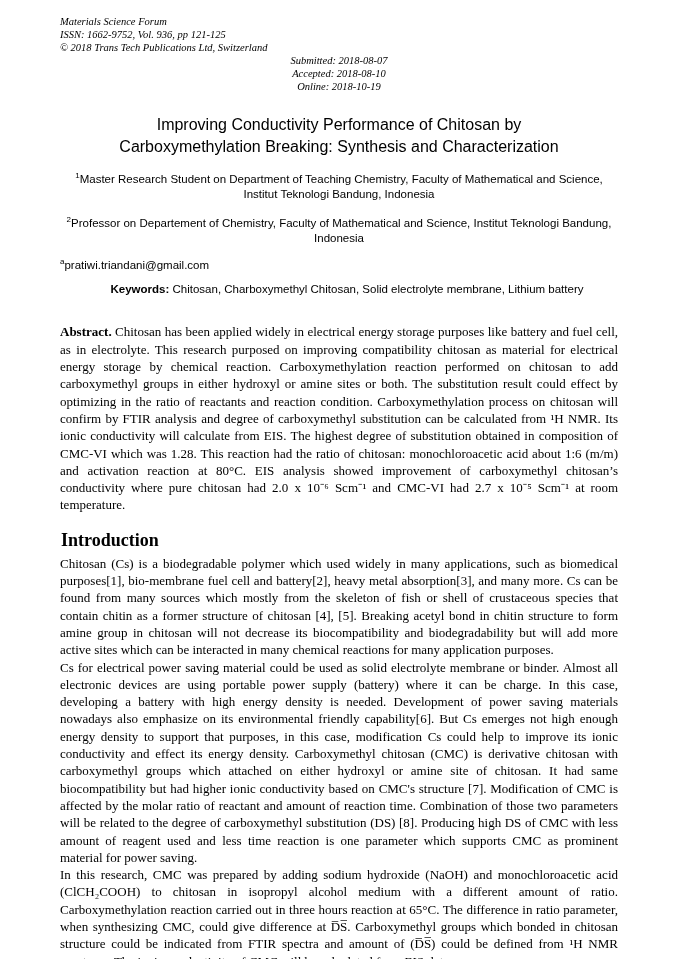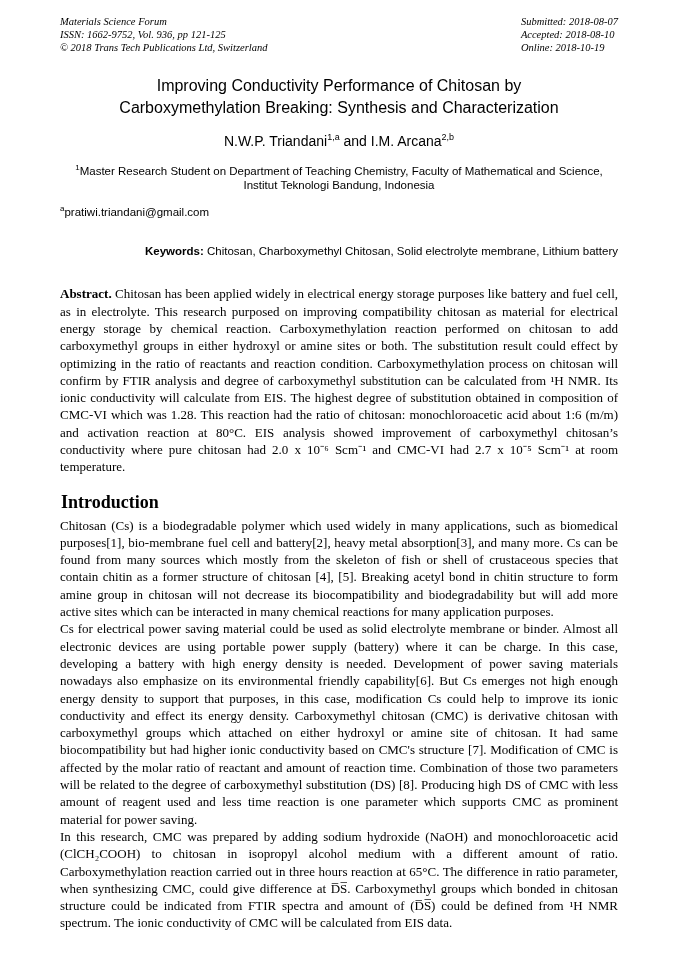--- a/index.html
+++ b/index.html
@@ -15,22 +15,23 @@
     font-family: "Liberation Serif", serif;
     overflow: hidden;
   }
   .page-header {
     display: flex;
     justify-content: space-between;
     font-style: italic;
     font-size: 10.5px;
     line-height: 13px;
     font-family: "Liberation Serif", serif;
+    flex-direction: column;
   }
-  .header-right { text-align: left; }
+  .header-right { text-align: center; }
   .paper-title {
     margin: 21px 0 0 0;
     text-align: center;
     font-family: "Liberation Sans", sans-serif;
     font-weight: normal;
     font-size: 16px;
     line-height: 22px;
   }
   .authors-line {
     margin-top: 9px;
@@ -48,25 +49,25 @@
     line-height: 15px;
   }
   .affiliation sup, .email-line sup { font-size: 8px; }
   .email-line {
     margin-top: 11px;
     text-align: left;
     font-family: "Liberation Sans", sans-serif;
     font-size: 11.5px;
   }
   .keywords-line {
-    margin-top: 26px;
+    margin-top: 12px;
     font-family: "Liberation Sans", sans-serif;
     font-size: 11.5px;
     line-height: 15px;
-    text-align: right;
+    text-align: center;
     padding-left: 16px;
   }
   .abstract-para {
     margin: 26px 0 0 0;
     font-size: 13px;
     line-height: 17.3px;
     text-align: justify;
   }
   .section-heading {
     margin: 16px 0 4px 1px;
@@ -97,28 +98,28 @@
       <div>Accepted: 2018-08-10</div>
       <div>Online: 2018-10-19</div>
     </div>
   </header>
 
   <h1 class="paper-title">
     <span>Improving Conductivity Performance of Chitosan by</span><br>
     <span>Carboxymethylation Breaking: Synthesis and Characterization</span>
   </h1>
 
-  <div class="authors-line">
-    <span>N.W.P. Triandani</span><sup>1,a</sup><span> and </span><span>I.M. Arcana</span><sup>2,b</sup>
-  </div>
 
   <div class="affiliation">
     <sup>1</sup><span>Master Research Student on Department of Teaching Chemistry, Faculty of Mathematical and Science, Institut Teknologi Bandung, Indonesia</span>
   </div>
 
+  <div class="affiliation">
+    <sup>2</sup><span>Professor on Departement of Chemistry, Faculty of Mathematical and Science, Institut Teknologi Bandung, Indonesia</span>
+  </div>
 
   <div class="email-line">
     <sup>a</sup><span>pratiwi.triandani@gmail.com</span>
   </div>
 
   <div class="keywords-line">
     <b class="inline-label">Keywords:</b><span> Chitosan, Charboxymethyl Chitosan, Solid electrolyte membrane, Lithium battery</span>
   </div>
 
   <p class="abstract-para">

